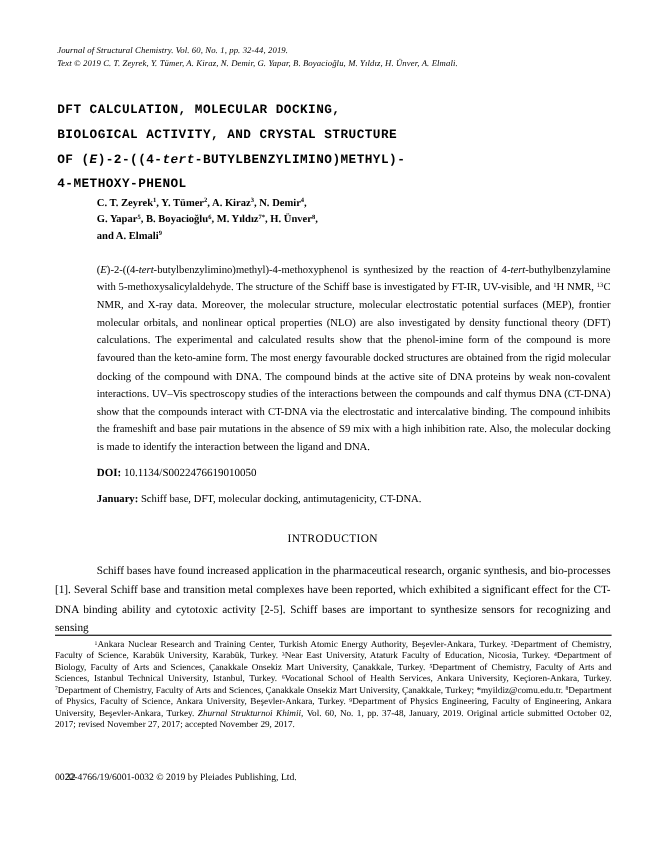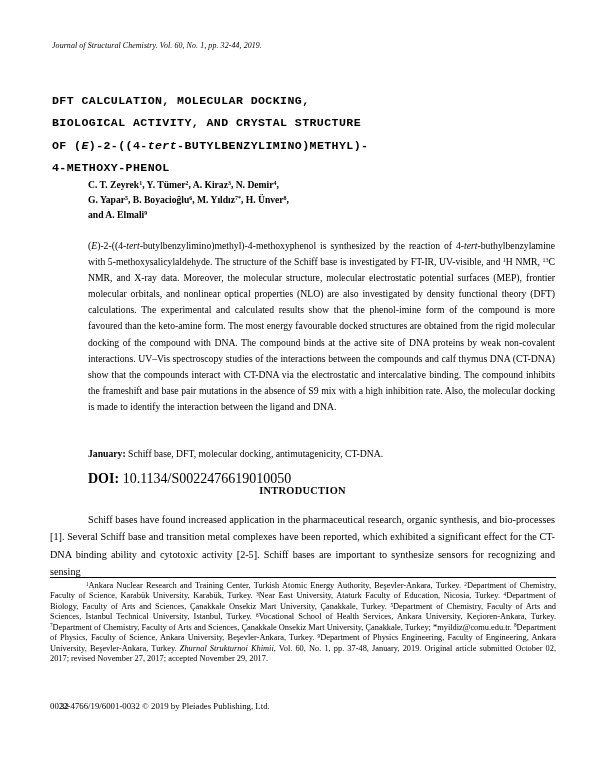--- a/index.html
+++ b/index.html
@@ -4,39 +4,40 @@
 <style>
   html,body{margin:0;padding:0;background:#ffffff;}
   .page{
     position:relative;width:600px;height:776px;background:#ffffff;
     font-family:"Liberation Serif", serif;color:#000;overflow:hidden;
   }
   .hdr{position:absolute;left:52px;top:40px;font-style:italic;font-size:7.9px;line-height:12.2px;letter-spacing:0.1px;white-space:nowrap;}
   .title{position:absolute;left:52px;top:90px;font-weight:bold;font-size:11.6px;line-height:22.3px;letter-spacing:0.4px;font-family:Liberation Mono, monospace;}
   .authors{position:absolute;left:88px;top:178px;font-weight:bold;font-size:9.6px;line-height:14.8px;}
   .abstract{position:absolute;left:88px;top:238px;width:467px;font-size:9.7px;line-height:16.1px;text-align:justify;}
-  .doi{position:absolute;left:88px;top:425px;font-size:14px;margin-top:46px;}
+  .doi{position:absolute;left:88px;top:425px;font-size:10px;}
   .keywords{position:absolute;left:88px;top:448px;font-size:9.7px;}
-  .intro-h{position:absolute;left:50px;top:485px;width:505px;text-align:center;font-weight:bold;font-size:10.4px;letter-spacing:0.3px;}
+  .intro-h{position:absolute;left:50px;top:485px;width:505px;text-align:center;font-weight:normal;font-size:10.4px;letter-spacing:0.3px;}
   .intro-p{position:absolute;left:50px;top:511px;width:505px;font-size:10.2px;line-height:17.4px;text-align:justify;text-indent:38px;}
   .fn-rule{position:absolute;left:50px;top:577px;width:506px;height:0;border-top:1px solid #000;}
   .footnote{position:absolute;left:50px;top:581px;width:506px;font-size:8.35px;line-height:10.45px;text-align:justify;text-indent:36px;}
   .pagenum{position:absolute;left:60px;top:701px;font-size:8.8px;}
   .imprint{position:absolute;left:50px;top:701px;width:464px;text-align:left;font-size:8.8px;}
   sup{font-size:0.62em;line-height:0;position:relative;vertical-align:baseline;top:-0.45em;}
   .seg-i{font-style:italic;}
   .seg-b{font-weight:bold;}
 </style>
 </head>
 <body>
 
 <div class="page">
 
   <div class="hdr">
     <div>Journal of Structural Chemistry. Vol. 60, No. 1, pp. 32-44, 2019.</div>
+    <div>Text © 2019 C. T. Zeyrek, Y. Tümer, A. Kiraz, N. Demir, G. Yapar, B. Boyacioğlu, M. Yıldız, H. Ünver, A. Elmali.</div>
   </div>
 
   <div class="title">
     <div><span>DFT CALCULATION, MOLECULAR DOCKING,</span></div>
     <div><span>BIOLOGICAL ACTIVITY, AND CRYSTAL STRUCTURE</span></div>
     <div><span>OF (</span><span class="seg-i">E</span><span>)-2-((4-</span><span class="seg-i">tert</span><span>-BUTYLBENZYLIMINO)METHYL)-</span></div>
     <div><span>4-METHOXY-PHENOL</span></div>
   </div>
 
   <div class="authors">

